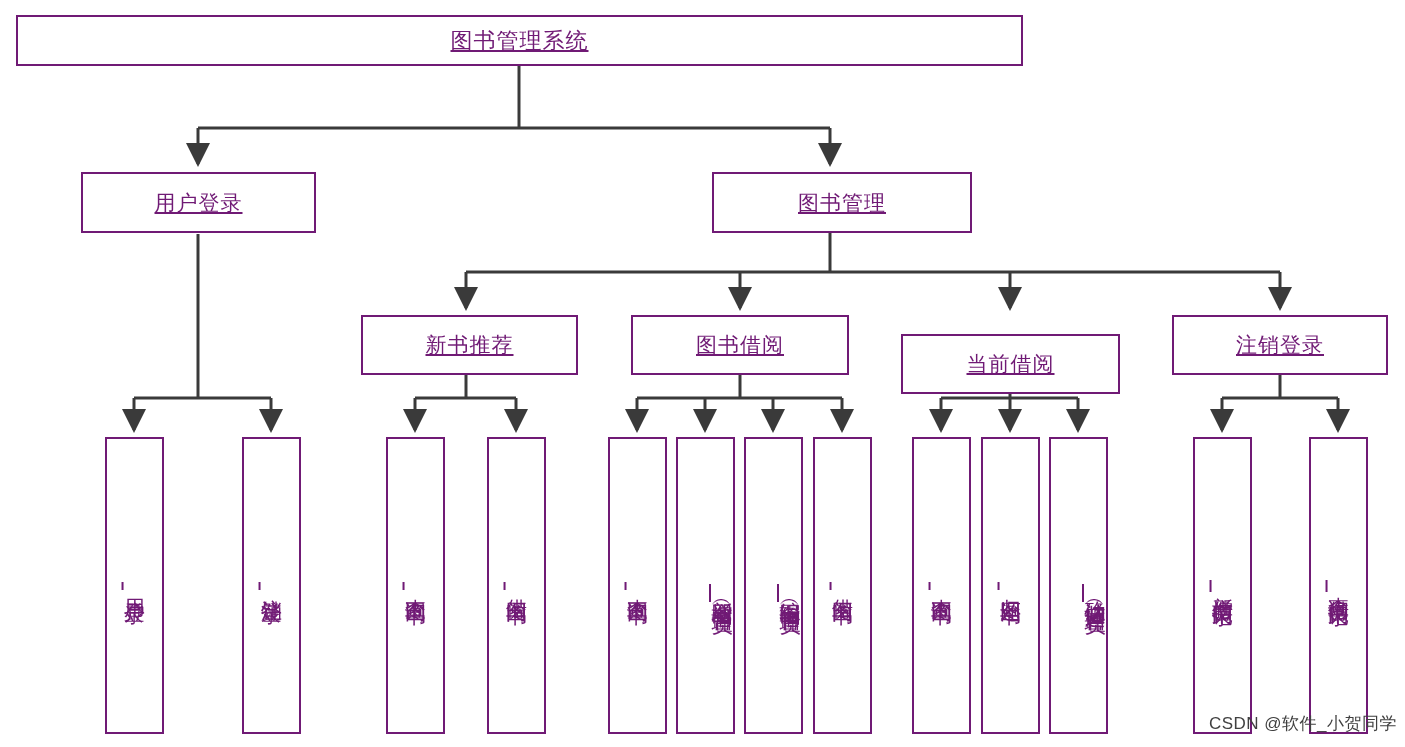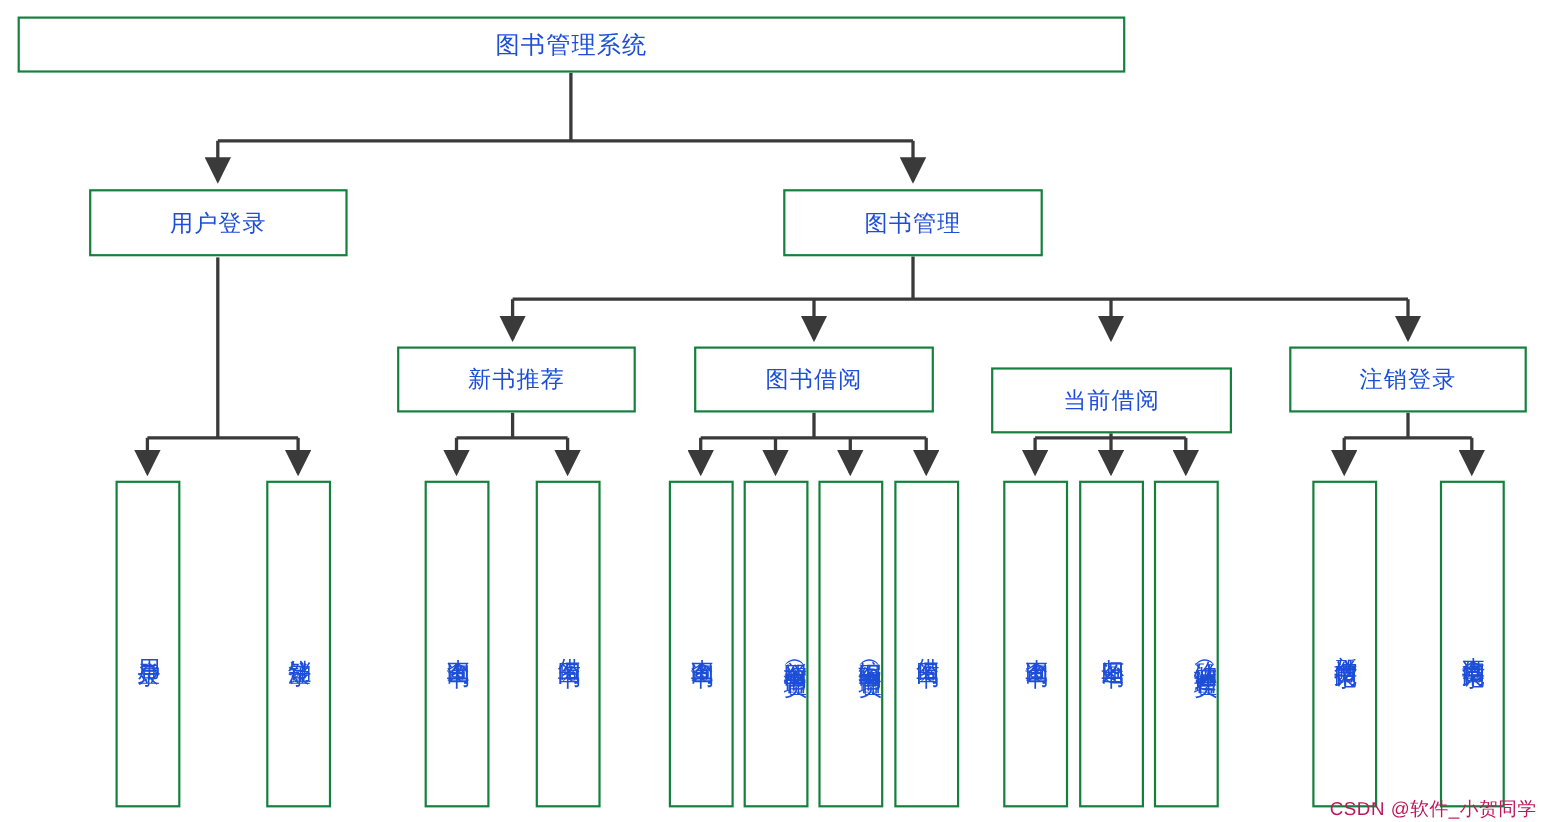--- a/index.html
+++ b/index.html
@@ -22,26 +22,27 @@
     left: 0;
     top: 0;
     width: 1405px;
     height: 747px;
     pointer-events: none;
   }
   .node {
     position: absolute;
     box-sizing: border-box;
     background: #ffffff;
-    border: 2px solid #15803d;
+    border: 2px solid #701a75;
     display: flex;
     align-items: center;
     justify-content: center;
-    color: #1d4ed8;
+    color: #701a75;
     z-index: 2;
+    text-decoration: underline;
   }
   .node.horiz {
     font-size: 21px;
     letter-spacing: 1px;
   }
   .node.root {
     font-size: 22px;
   }
   .node.vert {
     writing-mode: vertical-rl;
@@ -58,23 +59,23 @@
     padding-top: 0;
   }
   .vlabel {
     writing-mode: vertical-rl;
     text-orientation: upright;
     white-space: nowrap;
   }
   .watermark {
     position: absolute;
     right: 8px;
-    bottom: 0;
+    bottom: 12px;
     font-size: 17px;
-    color: #be185d;
+    color: #404040;
     letter-spacing: 0.5px;
     z-index: 5;
     white-space: nowrap;
   }
 </style>
 </head>
 <body>
 
 <div id="canvas">
 
@@ -124,21 +125,21 @@
       <path d="M 1280 375 L 1280 398"></path>
       <path d="M 1222 398 L 1338 398"></path>
       <path d="M 1222 398 L 1222 430" marker-end="url(#arrow)"></path>
       <path d="M 1338 398 L 1338 430" marker-end="url(#arrow)"></path>
     </g>
   </svg>
 
   <div class="node root horiz" style="left:16px; top:15px; width:1007px; height:51px;">图书管理系统</div>
 
   <div class="node horiz" style="left:81px; top:172px; width:235px; height:61px;">用户登录</div>
-  <div class="node horiz" style="left:712px; top:172px; width:236px; height:61px;">图书管理</div>
+  <div class="node horiz" style="left:712px; top:172px; width:260px; height:61px;">图书管理</div>
 
   <div class="node horiz" style="left:361px; top:315px; width:217px; height:60px;">新书推荐</div>
   <div class="node horiz" style="left:631px; top:315px; width:218px; height:60px;">图书借阅</div>
   <div class="node horiz" style="left:901px; top:334px; width:219px; height:60px;">当前借阅</div>
   <div class="node horiz" style="left:1172px; top:315px; width:216px; height:60px;">注销登录</div>
 
   <div class="node vert center-v" style="left:105px; top:437px; width:59px; height:297px;">
     <span class="vlabel">用户登录</span>
   </div>
   <div class="node vert center-v" style="left:242px; top:437px; width:59px; height:297px;">

